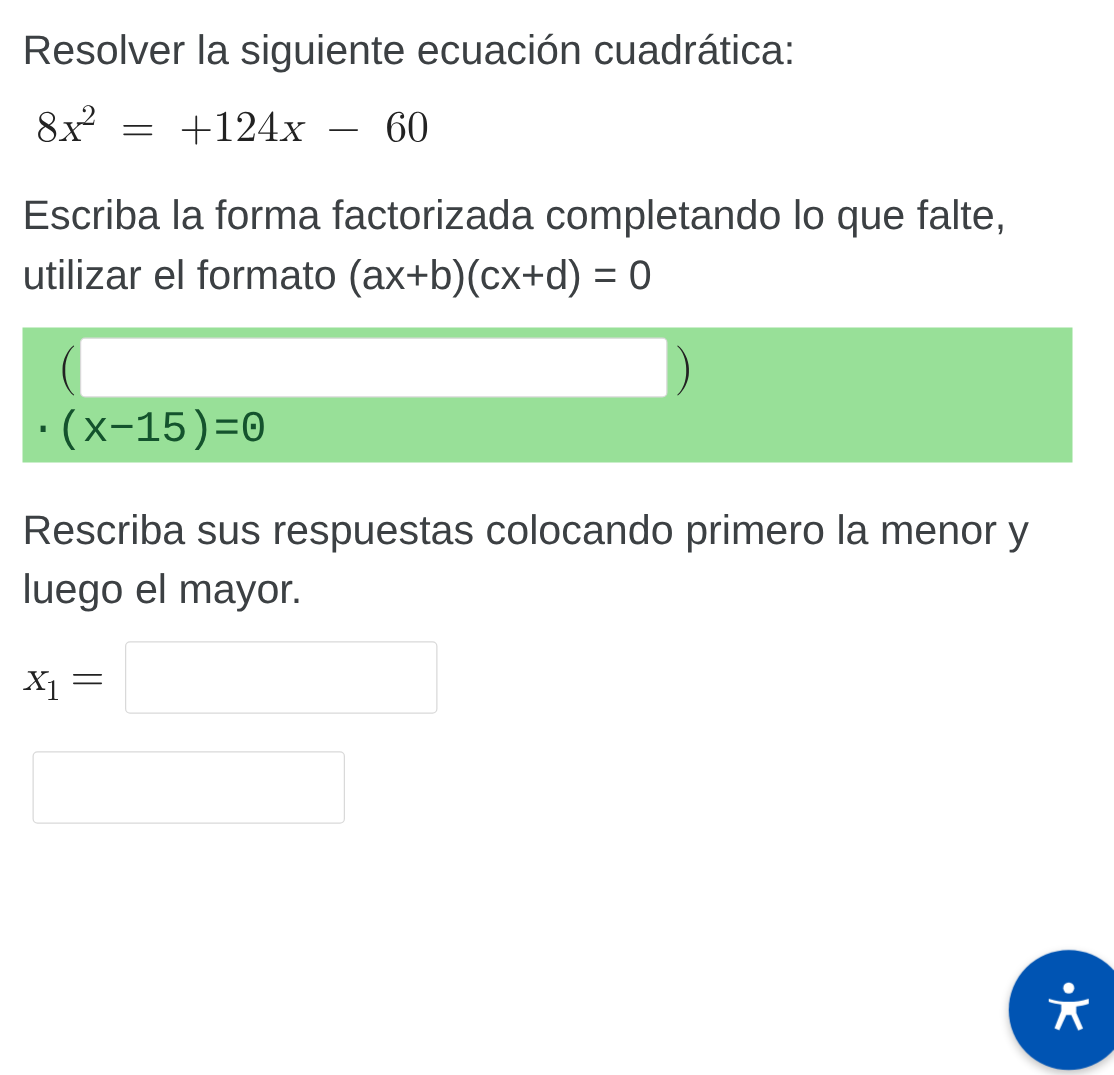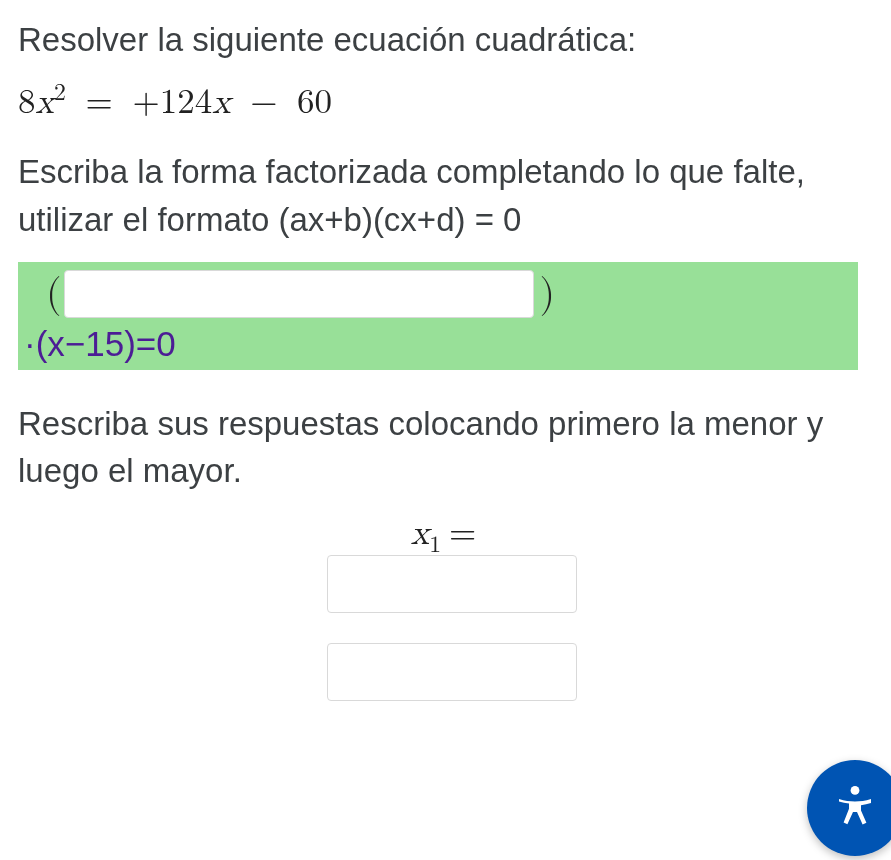--- a/index.html
+++ b/index.html
@@ -13,21 +13,21 @@
   }
   .prompt-text {
     font-size: 33px;
     line-height: 1.45;
     margin: 2px 0 18px 0;
   }
   .math {
     font-family: "Cambria Math", "Latin Modern Math", "STIX Two Math", serif;
     font-size: 35px;
     color: #222;
-    margin: 10px 0 24px 0;
+    margin: 10px 0 24px 11px;
   }
   .math .var {
     font-style: italic;
   }
   .math .sup {
     font-size: 0.68em;
     vertical-align: super;
     line-height: 0;
   }
   .math .sub {
@@ -54,23 +54,23 @@
     color: #222;
   }
   .paren-l {
     margin-left: 28px;
     margin-right: 2px;
   }
   .paren-r {
     margin-left: 6px;
   }
   .green-line2 {
-    font-family: Liberation Sans, sans-serif;
+    font-family: Liberation Mono, monospace;
     font-size: 35px;
-    color: #4c1d95;
+    color: #14532d;
     padding: 6px 0 0 6px;
   }
   .green-line2 .dot {
     font-size: 35px;
   }
   input.factor-input {
     width: 470px;
     height: 48px;
     font-size: 28px;
     padding: 2px 8px;
@@ -87,21 +87,20 @@
     border: 1px solid #d9d9d9;
     border-radius: 4px;
     background: #fff;
     box-sizing: border-box;
     margin-left: 8px;
   }
   .answer-row {
     display: flex;
     align-items: center;
     margin: 18px 0 30px 0;
-    flex-direction: column;
   }
   .answer-row .math {
     margin: 0;
   }
   .fab {
     position: fixed;
     right: 0px;
     bottom: 4px;
     width: 96px;
     height: 96px;

